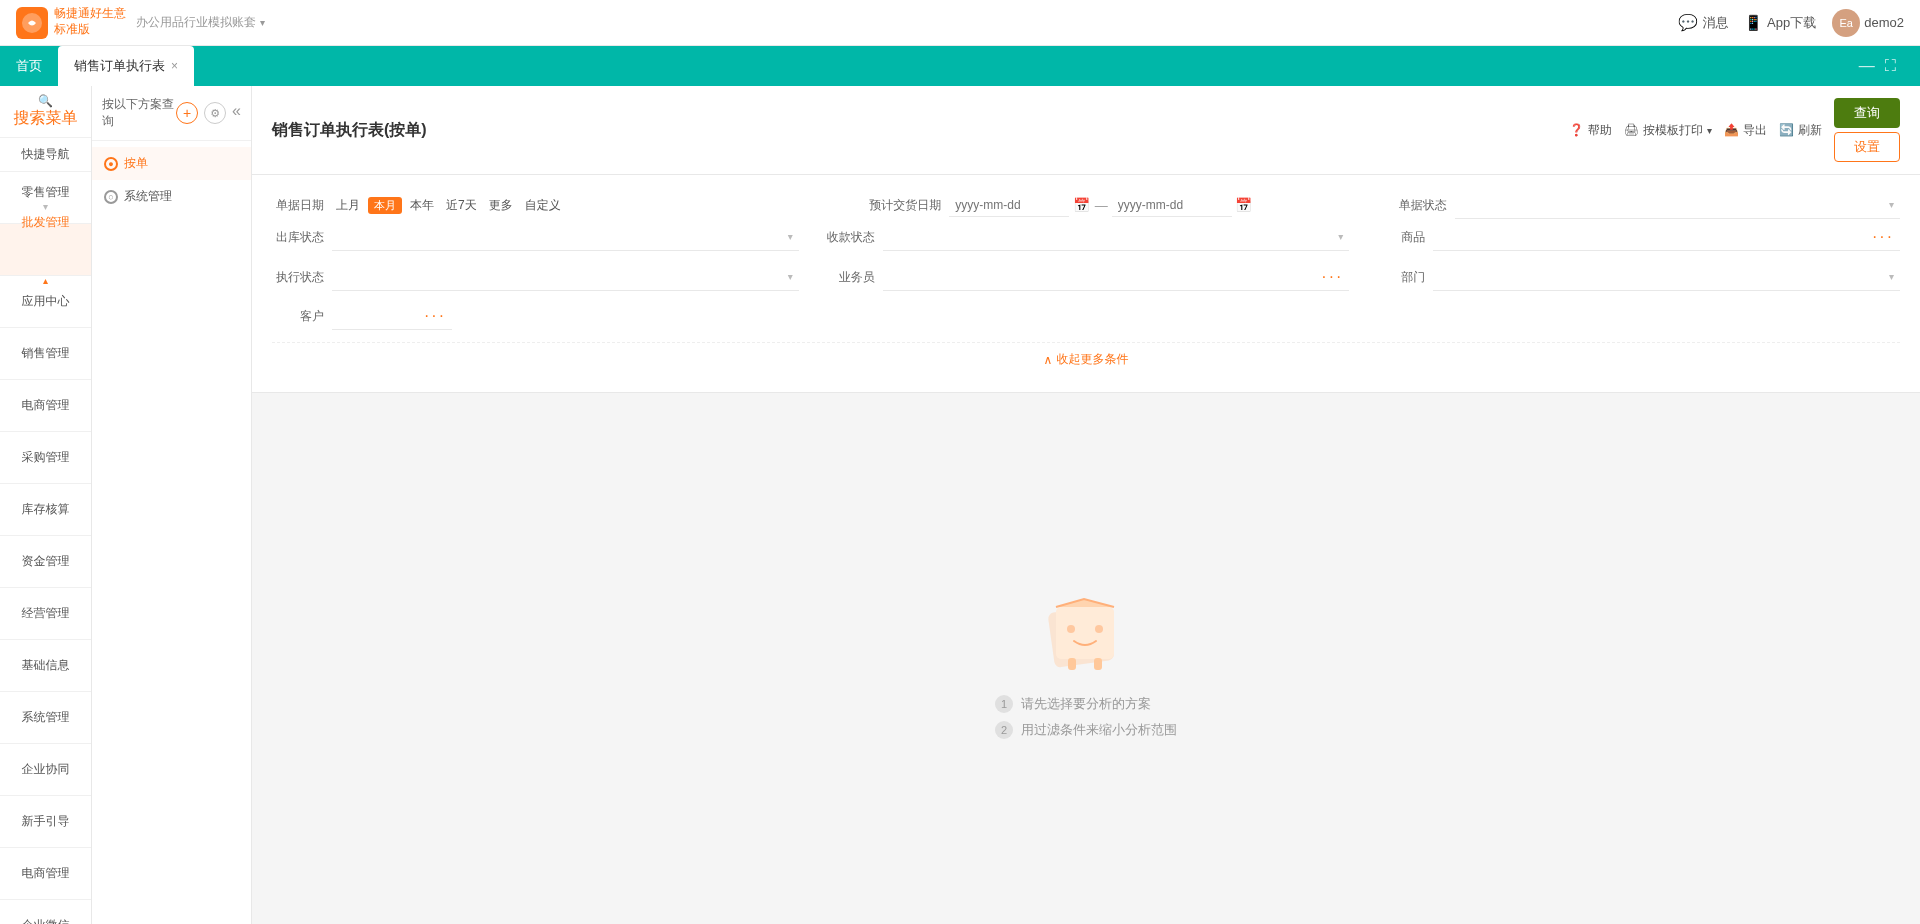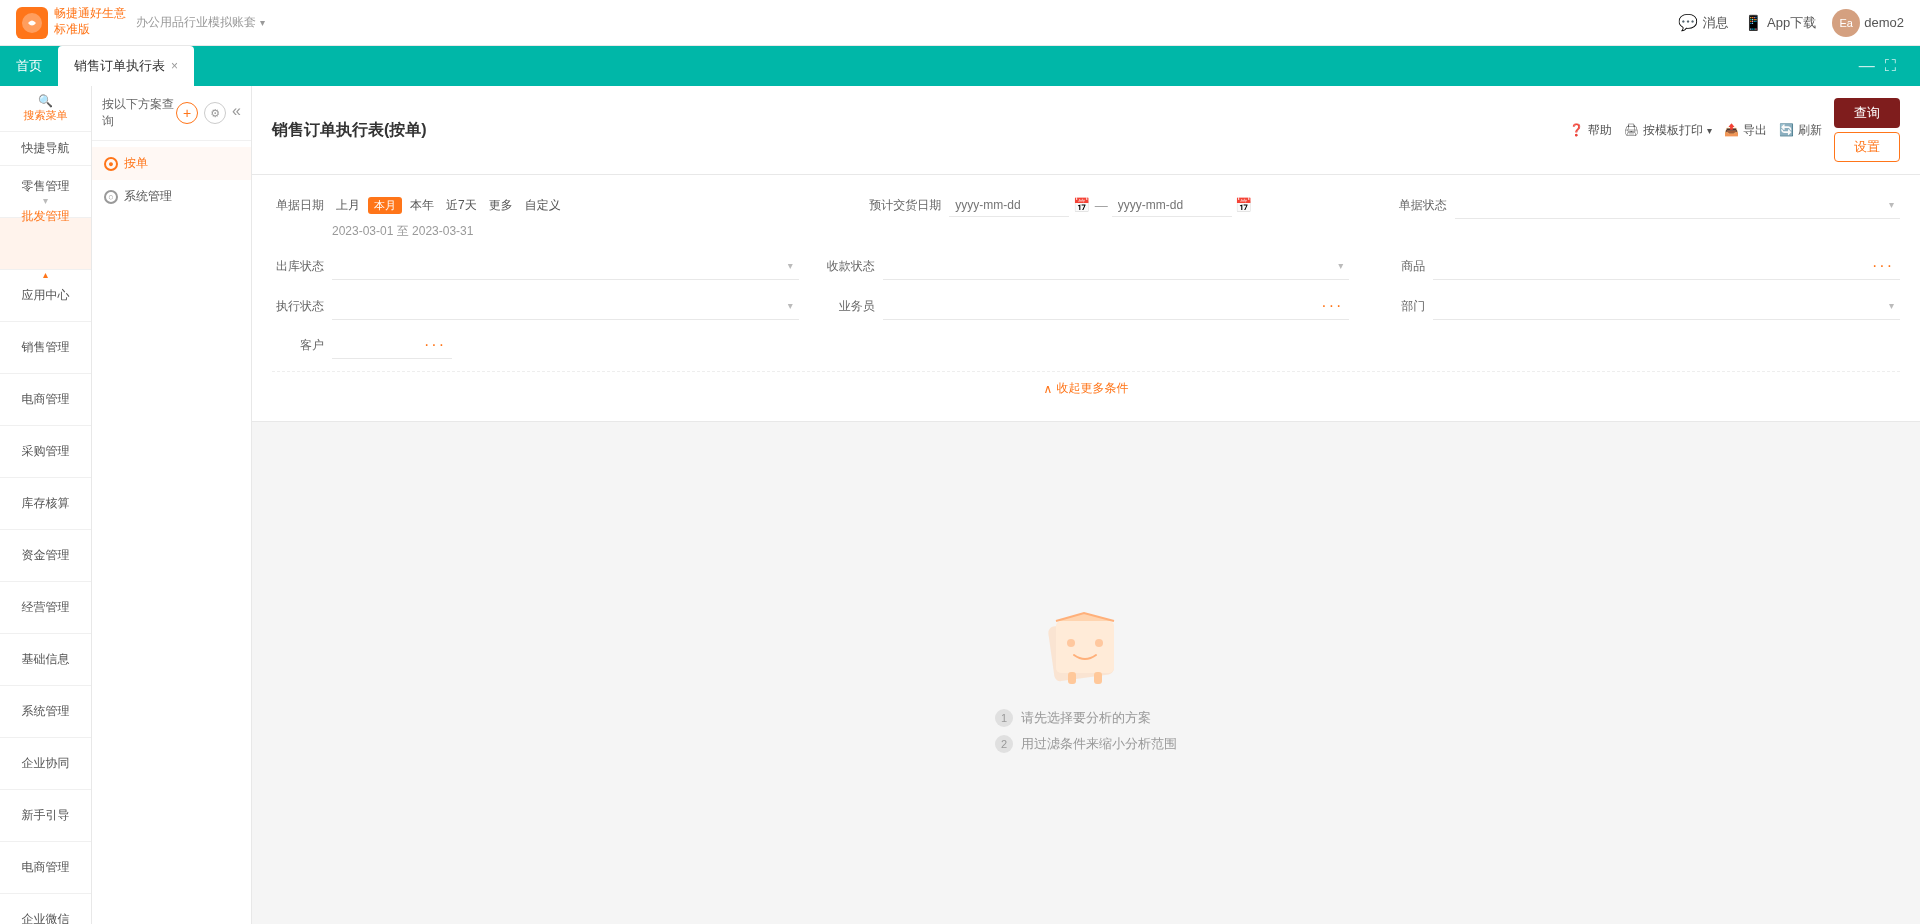--- a/index.html
+++ b/index.html
@@ -112,21 +112,21 @@
       padding: 12px 20px;
       display: flex;
       align-items: center;
       justify-content: space-between;
       border-bottom: 1px solid #e8e8e8;
     }
     .page-title { font-size: 16px; font-weight: 600; color: #333; }
     .page-actions { display: flex; align-items: center; gap: 12px; }
     .page-action-btn { display: flex; align-items: center; gap: 4px; font-size: 12px; color: #555; cursor: pointer; }
     .btn-query {
-      background: #7f1d1d;
+      background: #4d7c0f;
       color: #fff;
       border: none;
       border-radius: 4px;
       padding: 6px 20px;
       font-size: 13px;
       cursor: pointer;
       font-family: inherit;
     }
     .btn-setting {
       background: #fff;
@@ -301,21 +301,21 @@
     <span class="tab-bar-icon">—</span>
     <span class="tab-bar-icon">⛶</span>
   </div>
 </div>
 
 <div class="main-layout">
 
   <div class="sidebar">
     <div class="sidebar-search">
       <span>🔍</span>
-      <div style="font-size:11px">搜索菜单</div>
+      <div style="font-size:16px">搜索菜单</div>
     </div>
     <div class="sidebar-nav">
       <div>快捷导航</div>
     </div>
     <div class="sidebar-item">
       <span>零售管理</span>
       <span style="font-size:10px;color:#bbb">▾</span>
     </div>
     <div class="sidebar-item active-section">
       <span>批发管理</span>
@@ -441,23 +441,20 @@
 
           <div style="flex:1;display:flex;align-items:center;gap:8px;margin-left:12px;justify-content:space-between;">
             <span class="filter-label">单据状态</span>
             <div class="filter-select-box" style="flex:1;">
               <span></span>
               <span class="filter-select-arrow">▾</span>
             </div>
           </div>
         </div>
 
-        <div style="margin-bottom:12px;padding-left:60px;font-size:12px;color:#999;">
-          <span>2023-03-01 至 2023-03-31</span>
-        </div>
 
         <div class="filter-row">
           <div class="filter-field">
             <span class="filter-label">出库状态</span>
             <div class="filter-select-box">
               <span></span>
               <span class="filter-select-arrow">▾</span>
             </div>
           </div>
           <div class="filter-field">

